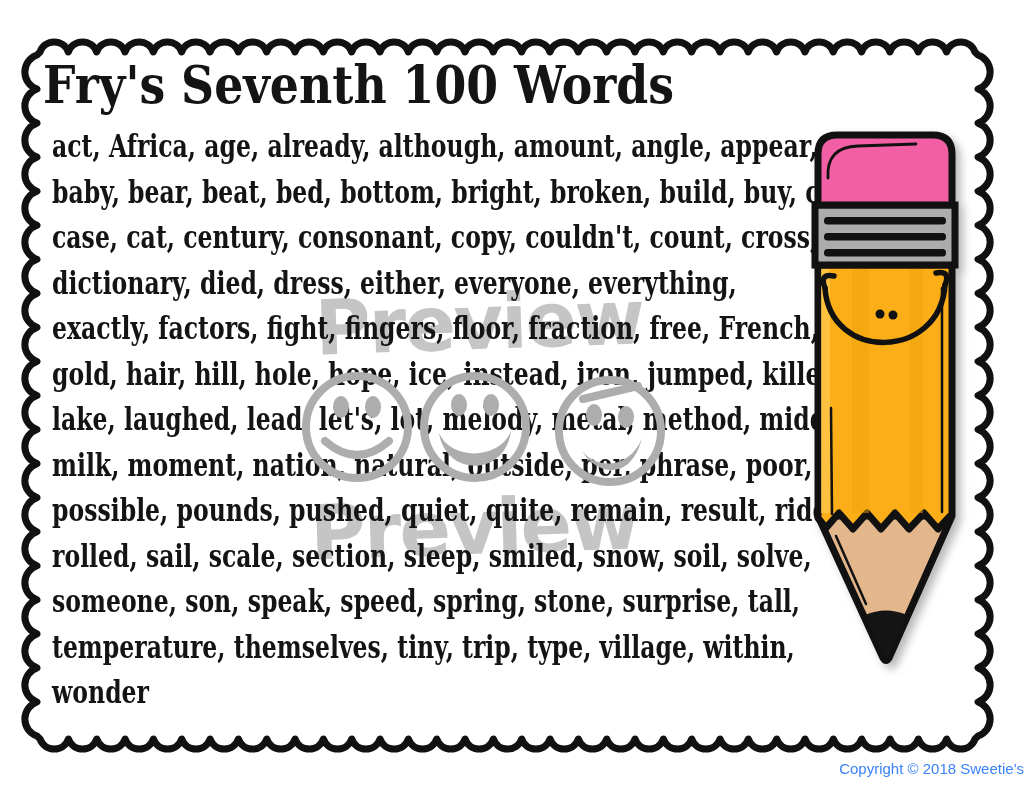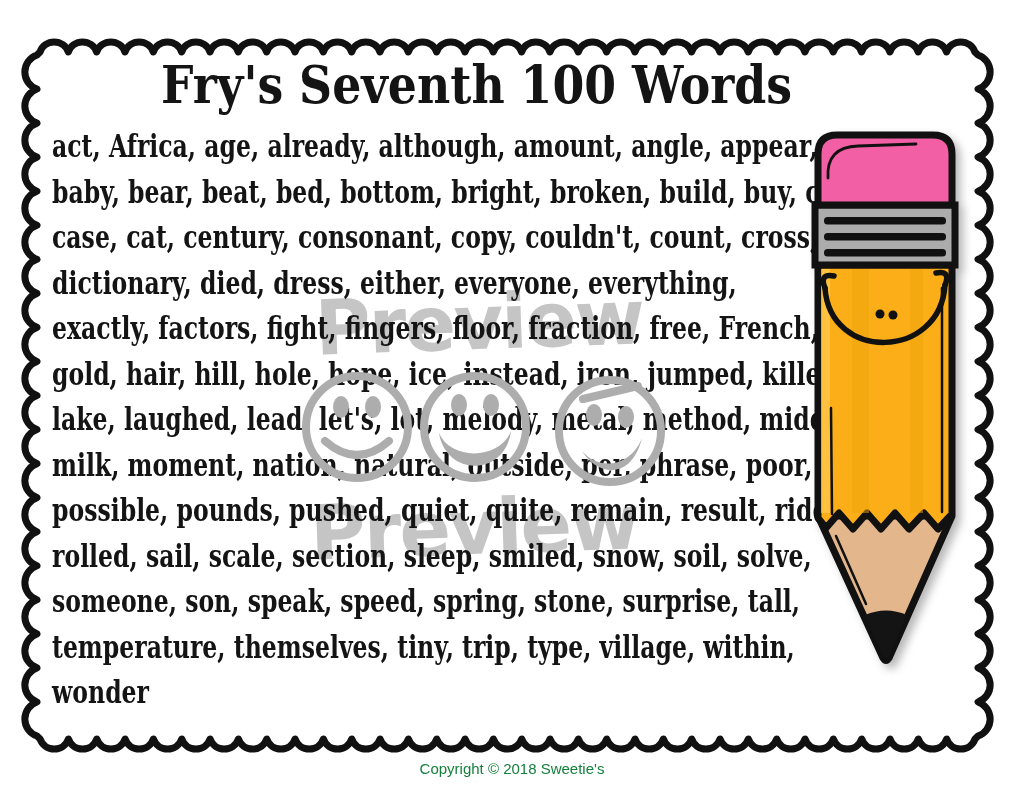--- a/index.html
+++ b/index.html
@@ -1,33 +1,33 @@
 <!DOCTYPE html>
 <html><head>
 <meta charset="utf-8">
 <style>
   html,body{margin:0;padding:0;background:#ffffff;}
   .page{position:relative;width:1024px;height:791px;background:#ffffff;overflow:hidden;
         font-family:"DejaVu Serif", serif;}
   .border-svg{position:absolute;left:0;top:0;z-index:0;}
-  .title-wrap{position:absolute;left:0;right:70px;top:54px;text-align:center;z-index:2;}
+  .title-wrap{position:absolute;left:0;right:70px;top:54px;z-index:2;}
   .title{display:inline-block;font-size:52px;font-weight:bold;color:#141414;
          transform:scaleX(0.88);transform-origin:center;white-space:nowrap;letter-spacing:0px;}
   .words{position:absolute;left:52px;top:124px;width:760px;z-index:2;}
   .line{font-size:31px;font-weight:bold;color:#141414;line-height:45.5px;white-space:nowrap;
         transform:scaleX(0.76);transform-origin:left center;}
   .preview{position:absolute;z-index:1;font-family:"DejaVu Sans", sans-serif;font-weight:bold;
            font-size:76px;color:#c5c5c5;transform:rotate(-2deg);white-space:nowrap;letter-spacing:-2px;}
   .preview.p1{left:315px;top:278px;}
   .preview.p2{left:310px;top:483px;}
   .smileys{position:absolute;left:300px;top:365px;z-index:3;}
   .pencil{position:absolute;left:800px;top:126px;z-index:4;
           filter:drop-shadow(5px 5px 4px rgba(0,0,0,0.28));}
-  .footer{position:absolute;left:0;right:0;top:760px;text-align:center;z-index:2;
-          font-family:"Liberation Sans", sans-serif;font-size:15px;color:#15803d;}
+  .footer{position:absolute;left:0;right:0;top:760px;text-align:right;z-index:2;
+          font-family:"Liberation Sans", sans-serif;font-size:15px;color:#3b82f6;}
 </style>
 </head>
 <body>
 
 <div class="page">
 
   <svg class="border-svg" width="1024" height="791" viewBox="0 0 1024 791">
     <path id="borderPath" fill="none" stroke-width="7" stroke-linecap="round" stroke-linejoin="round" stroke="#111111" d="M 40 52 a 15 15 0 0 1 28.33 0 a 15 15 0 0 1 28.33 0 a 15 15 0 0 1 28.33 0 a 15 15 0 0 1 28.33 0 a 15 15 0 0 1 28.33 0 a 15 15 0 0 1 28.33 0 a 15 15 0 0 1 28.33 0 a 15 15 0 0 1 28.33 0 a 15 15 0 0 1 28.33 0 a 15 15 0 0 1 28.33 0 a 15 15 0 0 1 28.33 0 a 15 15 0 0 1 28.33 0 a 15 15 0 0 1 28.33 0 a 15 15 0 0 1 28.33 0 a 15 15 0 0 1 28.33 0 a 15 15 0 0 1 28.33 0 a 15 15 0 0 1 28.33 0 a 15 15 0 0 1 28.33 0 a 15 15 0 0 1 28.33 0 a 15 15 0 0 1 28.33 0 a 15 15 0 0 1 28.33 0 a 15 15 0 0 1 28.33 0 a 15 15 0 0 1 28.33 0 a 15 15 0 0 1 28.33 0 a 15 15 0 0 1 28.33 0 a 15 15 0 0 1 28.33 0 a 15 15 0 0 1 28.33 0 a 15 15 0 0 1 28.33 0 a 15 15 0 0 1 28.33 0 a 15 15 0 0 1 28.33 0 a 15 15 0 0 1 28.33 0 a 15 15 0 0 1 28.33 0 a 15 15 0 0 1 28.33 0 L 978 55 a 18 18 0 0 1 0 34.05 a 18 18 0 0 1 0 34.05 a 18 18 0 0 1 0 34.05 a 18 18 0 0 1 0 34.05 a 18 18 0 0 1 0 34.05 a 18 18 0 0 1 0 34.05 a 18 18 0 0 1 0 34.05 a 18 18 0 0 1 0 34.05 a 18 18 0 0 1 0 34.05 a 18 18 0 0 1 0 34.05 a 18 18 0 0 1 0 34.05 a 18 18 0 0 1 0 34.05 a 18 18 0 0 1 0 34.05 a 18 18 0 0 1 0 34.05 a 18 18 0 0 1 0 34.05 a 18 18 0 0 1 0 34.05 a 18 18 0 0 1 0 34.05 a 18 18 0 0 1 0 34.05 a 18 18 0 0 1 0 34.05 a 18 18 0 0 1 0 34.05 L 975 739 a 15 15 0 0 1 -28.33 0 a 15 15 0 0 1 -28.33 0 a 15 15 0 0 1 -28.33 0 a 15 15 0 0 1 -28.33 0 a 15 15 0 0 1 -28.33 0 a 15 15 0 0 1 -28.33 0 a 15 15 0 0 1 -28.33 0 a 15 15 0 0 1 -28.33 0 a 15 15 0 0 1 -28.33 0 a 15 15 0 0 1 -28.33 0 a 15 15 0 0 1 -28.33 0 a 15 15 0 0 1 -28.33 0 a 15 15 0 0 1 -28.33 0 a 15 15 0 0 1 -28.33 0 a 15 15 0 0 1 -28.33 0 a 15 15 0 0 1 -28.33 0 a 15 15 0 0 1 -28.33 0 a 15 15 0 0 1 -28.33 0 a 15 15 0 0 1 -28.33 0 a 15 15 0 0 1 -28.33 0 a 15 15 0 0 1 -28.33 0 a 15 15 0 0 1 -28.33 0 a 15 15 0 0 1 -28.33 0 a 15 15 0 0 1 -28.33 0 a 15 15 0 0 1 -28.33 0 a 15 15 0 0 1 -28.33 0 a 15 15 0 0 1 -28.33 0 a 15 15 0 0 1 -28.33 0 a 15 15 0 0 1 -28.33 0 a 15 15 0 0 1 -28.33 0 a 15 15 0 0 1 -28.33 0 a 15 15 0 0 1 -28.33 0 a 15 15 0 0 1 -28.33 0 L 37 736 a 18 18 0 0 1 0 -34.05 a 18 18 0 0 1 0 -34.05 a 18 18 0 0 1 0 -34.05 a 18 18 0 0 1 0 -34.05 a 18 18 0 0 1 0 -34.05 a 18 18 0 0 1 0 -34.05 a 18 18 0 0 1 0 -34.05 a 18 18 0 0 1 0 -34.05 a 18 18 0 0 1 0 -34.05 a 18 18 0 0 1 0 -34.05 a 18 18 0 0 1 0 -34.05 a 18 18 0 0 1 0 -34.05 a 18 18 0 0 1 0 -34.05 a 18 18 0 0 1 0 -34.05 a 18 18 0 0 1 0 -34.05 a 18 18 0 0 1 0 -34.05 a 18 18 0 0 1 0 -34.05 a 18 18 0 0 1 0 -34.05 a 18 18 0 0 1 0 -34.05 a 18 18 0 0 1 0 -34.05 Z"></path>
   </svg>
 

